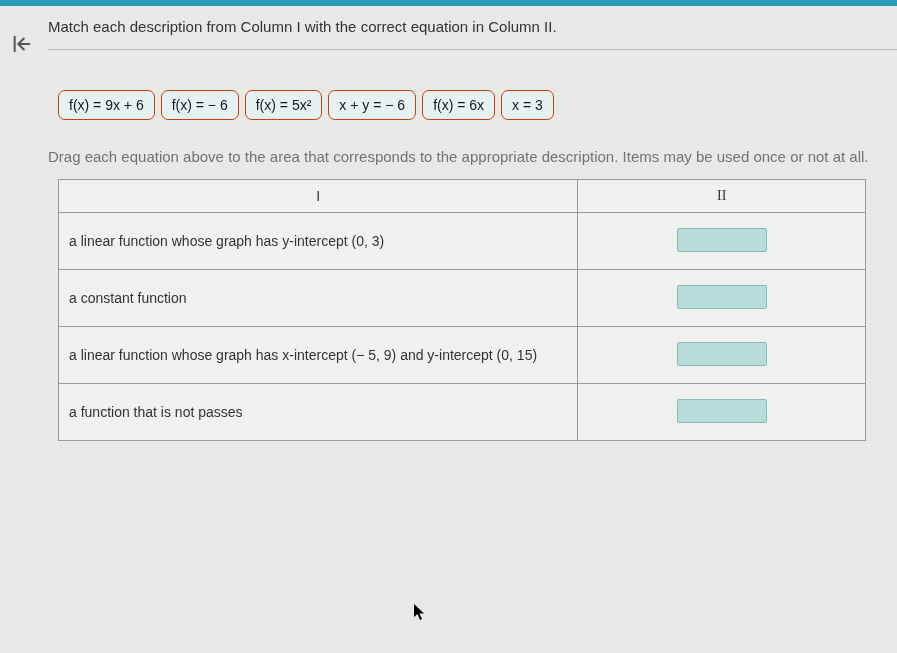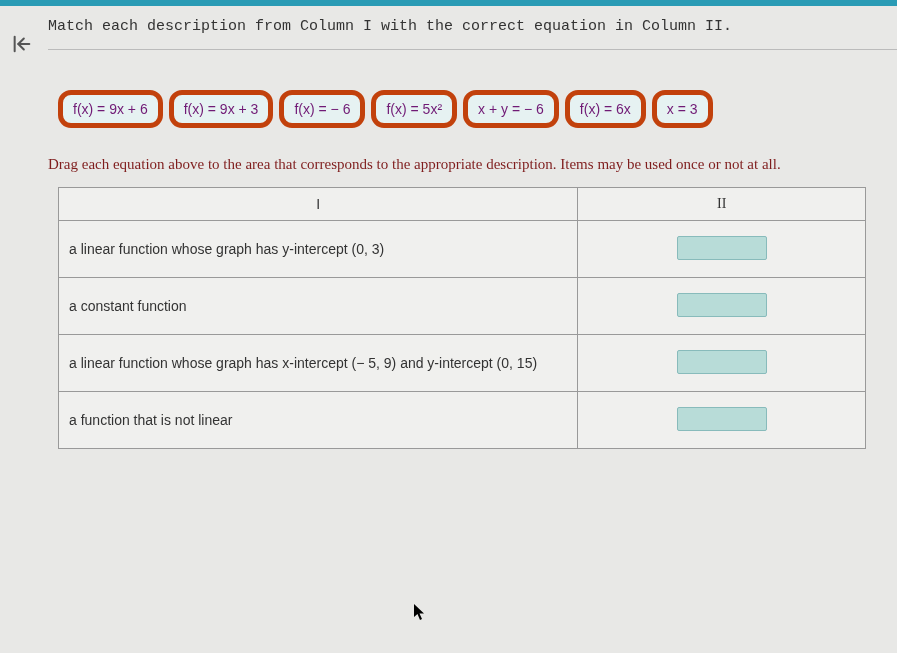--- a/index.html
+++ b/index.html
@@ -34,50 +34,48 @@
       top: 18px;
       left: 48px;
       right: 0;
       bottom: 0;
       padding-right: 0;
     }
     .instruction-top {
       font-size: 15px;
       color: #333;
       margin-bottom: 14px;
-      font-family: Liberation Mono, monospace;
     }
     .divider {
       border: none;
       border-top: 1px solid #bbb;
       margin-bottom: 40px;
     }
     .tiles-row {
       display: flex;
       gap: 6px;
       margin-bottom: 28px;
       margin-left: 10px;
     }
     .tile {
       background: #e6f2f2;
-      border: 5px solid #c2410c;
-      border-radius: 13px;
+      border: 1px solid #c2410c;
+      border-radius: 7px;
       padding: 6px 10px;
       font-size: 14px;
-      color: #701a75;
+      color: #0f172a;
       cursor: move;
       display: flex;
       align-items: center;
       white-space: nowrap;
     }
     .instruction-mid {
       font-size: 15px;
-      color: #7f1d1d;
+      color: #737373;
       margin-bottom: 14px;
-      font-family: Liberation Serif, serif;
     }
     .match-table {
       border-collapse: collapse;
       width: 808px;
       background: #f0f0ee;
       margin-left: 10px;
     }
     .match-table th, .match-table td {
       border: 1px solid #999;
       font-size: 14px;
@@ -129,21 +127,20 @@
   </svg>
 </div>
 
 <div class="content">
 
   <div class="instruction-top">Match each description from Column I with the correct equation in Column II.</div>
   <hr class="divider">
 
   <div class="tiles-row">
     <div class="tile">f(x) = 9x + 6</div>
-    <div class="tile">f(x) = 9x + 3</div>
     <div class="tile">f(x) = − 6</div>
     <div class="tile">f(x) = 5x²</div>
     <div class="tile">x + y = − 6</div>
     <div class="tile">f(x) = 6x</div>
     <div class="tile">x = 3</div>
   </div>
 
   <div class="instruction-mid">Drag each equation above to the area that corresponds to the appropriate description. Items may be used once or not at all.</div>
 
   <table class="match-table">
@@ -160,21 +157,21 @@
       </tr>
       <tr>
         <td class="desc">a constant function</td>
         <td class="drop"><span class="drop-zone"></span></td>
       </tr>
       <tr>
         <td class="desc">a linear function whose graph has x-intercept (− 5, 9) and y-intercept (0, 15)</td>
         <td class="drop"><span class="drop-zone"></span></td>
       </tr>
       <tr>
-        <td class="desc">a function that is not linear</td>
+        <td class="desc">a function that is not passes</td>
         <td class="drop"><span class="drop-zone"></span></td>
       </tr>
     </tbody>
   </table>
 
   <div class="cursor-icon">
     <svg width="14" height="18" viewBox="0 0 14 18">
       <path d="M1 1 L1 14 L4.5 11 L7 17 L9 16 L6.5 10.5 L11 10.5 Z" fill="#000"></path>
     </svg>
   </div>

